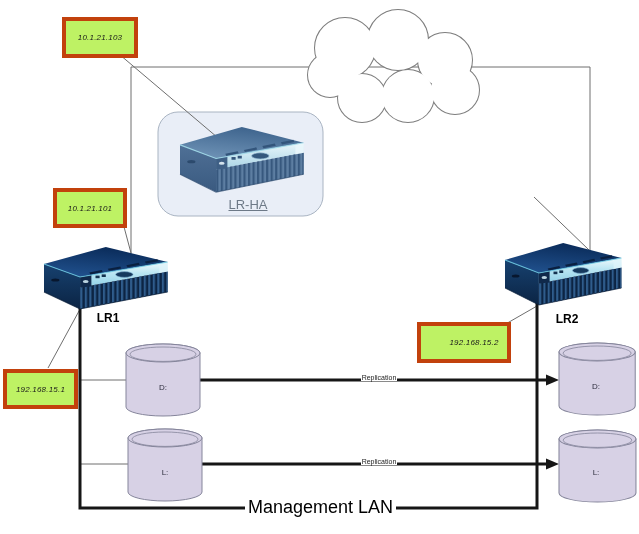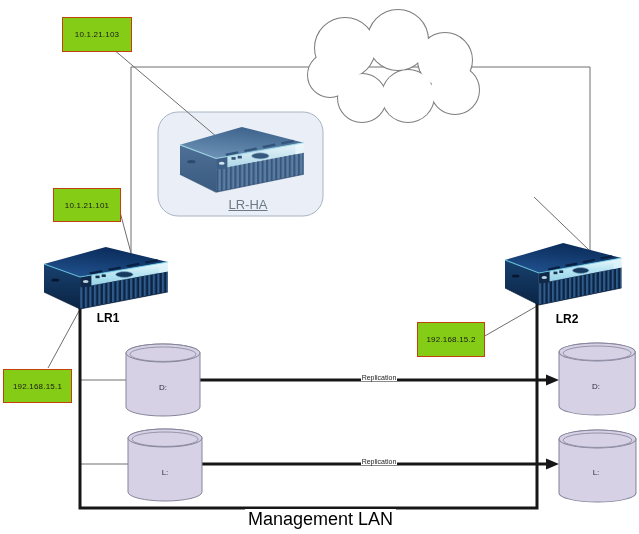--- a/index.html
+++ b/index.html
@@ -2,37 +2,37 @@
 <html><head>
 <meta charset="utf-8">
 <style>
   html,body { margin:0; padding:0; background:#ffffff; }
   #canvas {
     position:relative; width:639px; height:534px; background:#ffffff;
     font-family:"Liberation Sans", sans-serif; overflow:hidden;
   }
   #art { position:absolute; left:0; top:0; }
   .ip-box {
-    position:absolute; background:#84cc16; border:1px solid #c2410c;
+    position:absolute; background:#bef264; border:4px solid #c2410c;
     display:flex; align-items:center; justify-content:center;
-    font-size:8px; color:#1a1a1a; letter-spacing:0.2px;
+    font-size:8px; color:#1a1a1a; letter-spacing:0.2px;font-style:italic;
   }
   .cloud-label {
     position:absolute; left:312px; top:50px; width:160px;
     text-align:center; font-size:14px; font-weight:bold; color:#000;
     line-height:19px;
   }
   .node-label { position:absolute; font-size:12px; font-weight:bold; color:#000; text-align:center; }
   .lrha-label { position:absolute; left:208px; top:197px; width:80px; text-align:center;
     font-size:13px; color:#6d7987;text-decoration:underline; }
   .disk-label { position:absolute; width:74px; text-align:center; font-size:8px; color:#2d2d3d; }
   .repl-label { position:absolute; width:56px; text-align:center; font-size:7px; color:#1a1a1a; }
   .repl-label span { background:#ffffff; padding:0 1px; }
   .mgmt-label {
-    position:absolute; left:238px; top:510px; width:165px; text-align:center;
+    position:absolute; left:238px; top:498px; width:165px; text-align:center;
     font-size:18px; color:#000; line-height:19px;
   }
   .mgmt-label .on-line { background:#ffffff; padding:0 3px; }
 </style>
 </head>
 <body>
 
 <div id="canvas">
 
   <svg id="art" width="639" height="534" viewBox="0 0 639 534">
@@ -181,21 +181,21 @@
       </g>
     <g>
         <use href="#cyl" transform="translate(559,430) scale(1.04,1)"></use>
       </g>
   </svg>
 
 
   <div class="ip-box" style="left:62px; top:17px; width:68px; height:33px;">10.1.21.103</div>
   <div class="ip-box" style="left:53px; top:165px; width:66px; height:32px;margin-top:23px;">10.1.21.101</div>
   <div class="ip-box" style="left:3px; top:369px; width:67px; height:32px;">192.168.15.1</div>
-  <div class="ip-box" style="left:417px; top:322px; width:66px; height:33px;">192.168.15.2</div>
+  <div class="ip-box" style="left:417px; top:322px; width:66px; height:33px;padding-left:20px;">192.168.15.2</div>
 
   <div class="lrha-label">LR-HA</div>
   <div class="node-label" style="left:86px; top:311px; width:44px;">LR1</div>
   <div class="node-label" style="left:545px; top:312px; width:44px;">LR2</div>
 
   <div class="disk-label" style="left:126px; top:383px;">D:</div>
   <div class="disk-label" style="left:128px; top:468px;">L:</div>
   <div class="disk-label" style="left:559px; top:382px;">D:</div>
   <div class="disk-label" style="left:559px; top:468px;">L:</div>
 

